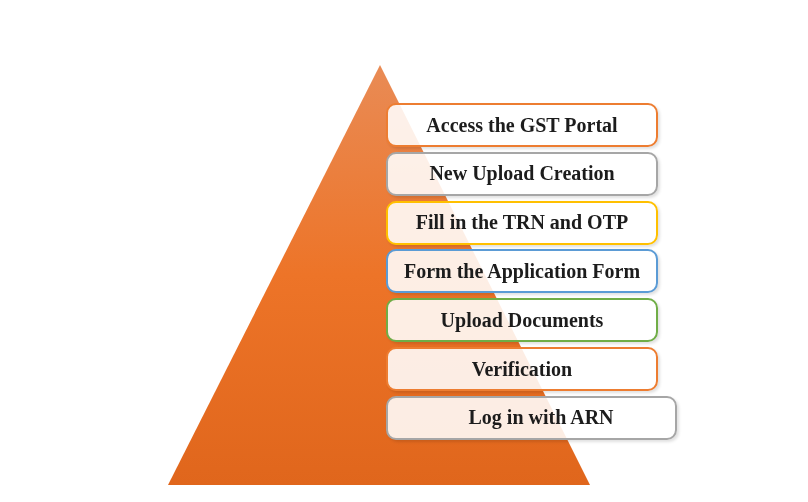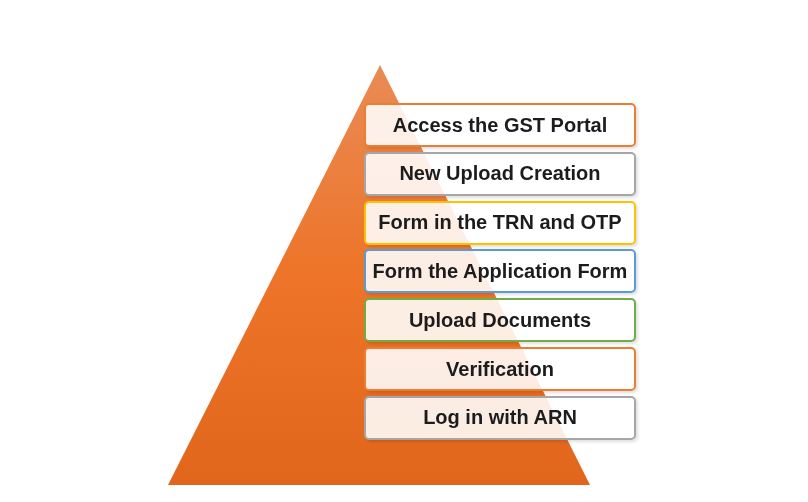--- a/index.html
+++ b/index.html
@@ -12,31 +12,32 @@
     font-family: "Liberation Sans", sans-serif;
   }
   .triangle-svg {
     position: absolute;
     left: 0; top: 0;
     width: 808px; height: 502px;
     display: block;
   }
   .step {
     position: absolute;
-    left: 364px;
+    left: 386px;
     width: 268px;
     height: 40px;
     border-style: solid;
     border-width: 2px;
-    border-radius: 5px;
+    border-radius: 10px;
     background: rgba(255, 255, 255, 0.88);
     box-shadow: 2px 2px 3px rgba(0, 0, 0, 0.12);
     display: flex;
     align-items: center;
     justify-content: center;
+    font-family: Liberation Serif, serif;
   }
   .step-label {
     font-size: 20px;
     font-weight: 700;
     color: #1c1c1c;
     white-space: nowrap;
     letter-spacing: 0px;
   }
 </style>
 </head>
@@ -58,33 +59,33 @@
   <div id="steps">
     <div class="step" style="top: 103px; border-color: rgb(237, 125, 49);">
       <span class="step-label">Access the GST Portal</span>
     </div>
 
     <div class="step" style="top: 151.8px; border-color: rgb(166, 166, 166);">
       <span class="step-label">New Upload Creation</span>
     </div>
 
     <div class="step" style="top: 200.6px; border-color: rgb(255, 192, 0);">
-      <span class="step-label">Form in the TRN and OTP</span>
+      <span class="step-label">Fill in the TRN and OTP</span>
     </div>
 
     <div class="step" style="top: 249.4px; border-color: rgb(91, 155, 213);">
       <span class="step-label">Form the Application Form</span>
     </div>
 
     <div class="step" style="top: 298.2px; border-color: rgb(112, 173, 71); justify-content: center;">
       <span class="step-label">Upload Documents</span>
     </div>
 
     <div class="step" style="top: 347px; border-color: rgb(237, 125, 49);">
       <span class="step-label">Verification</span>
     </div>
 
-    <div class="step" style="top: 395.8px; border-color: rgb(166, 166, 166);">
+    <div class="step" style="top: 395.8px; border-color: rgb(166, 166, 166); padding-left: 19px;">
       <span class="step-label">Log in with ARN</span>
     </div>
   </div>
 
 </div>
 
 </body></html>

